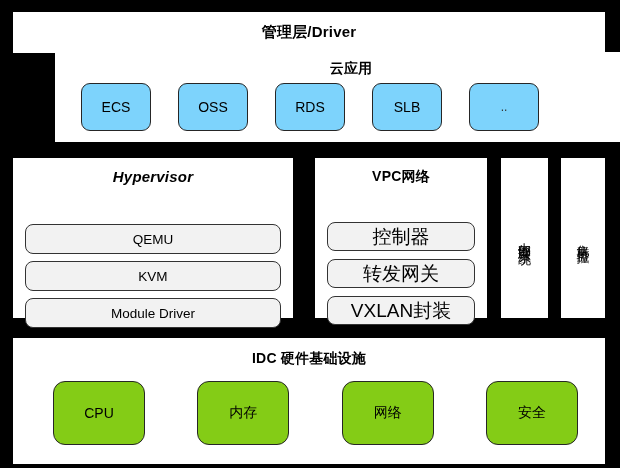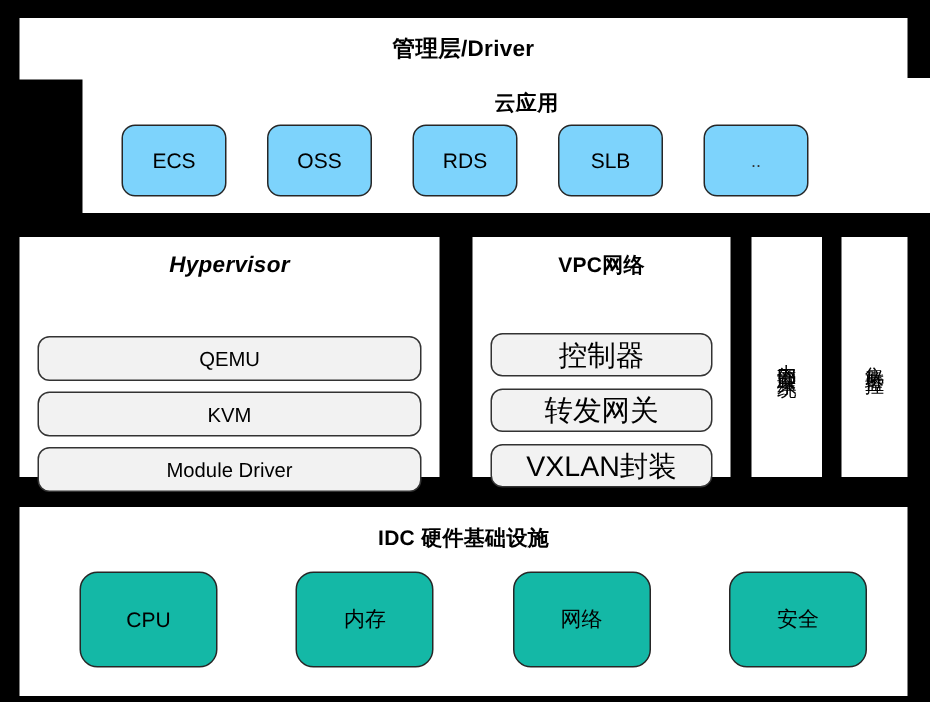--- a/index.html
+++ b/index.html
@@ -131,21 +131,21 @@
 
   .idc-box-row {
     position: absolute;
     left: 40px;  top: 43px;
     width: 525px; height: 64px;
     display: flex;
     justify-content: space-between;
   }
   .idc-box {
     width: 92px; height: 64px;
-    background: #14b8a6;
+    background: #84cc16;
     border: 1.3px solid #262626;
     border-radius: 12px;
     display: flex; align-items: center; justify-content: center;
     font-size: 14px; color: #000000; text-align: right;
   }
 </style>
 </head>
 <body>
 
 <div id="diagram">

